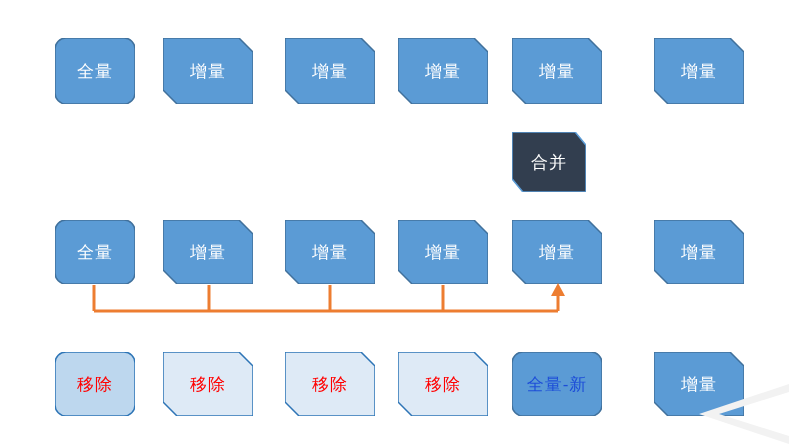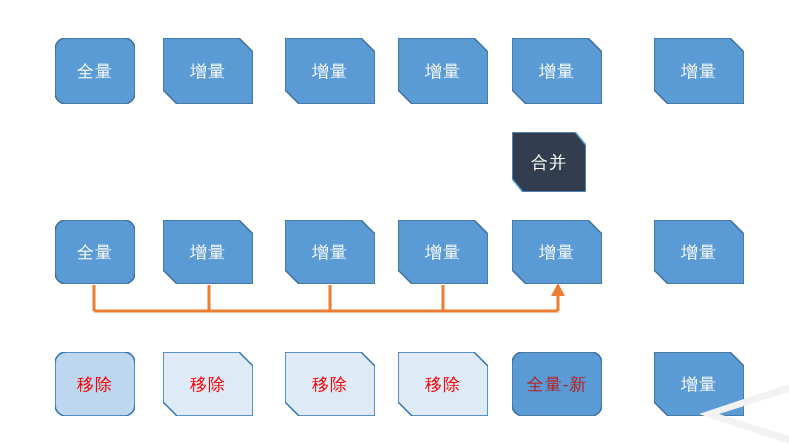--- a/index.html
+++ b/index.html
@@ -169,21 +169,21 @@
       <div class="node" style="left: 398px; top: 352px; width: 90px; height: 64px;">
         <svg viewBox="0 0 90 64" preserveAspectRatio="none">
           <polygon points="0,0 76,0 90,14 90,64 14,64 0,50" fill="#DEEAF6" stroke="#2E75B6" stroke-width="1.5" vector-effect="non-scaling-stroke"></polygon>
         </svg>
         <div class="node-label" style="color: rgb(255, 0, 0);">移除</div>
       </div>
       <div class="node" style="left: 512px; top: 352px; width: 90px; height: 64px;">
         <svg viewBox="0 0 90 64" preserveAspectRatio="none">
           <rect x="0" y="0" width="90" height="64" rx="11" ry="11" fill="#5B9BD5" stroke="#41719C" stroke-width="1.5" vector-effect="non-scaling-stroke"></rect>
         </svg>
-        <div class="node-label" style="color: #b91c1c;">全量-新</div>
+        <div class="node-label" style="color: #1d4ed8;">全量-新</div>
       </div>
       <div class="node" style="left: 654px; top: 352px; width: 90px; height: 64px;">
         <svg viewBox="0 0 90 64" preserveAspectRatio="none">
           <polygon points="0,0 76,0 90,14 90,64 14,64 0,50" fill="#5B9BD5" stroke="#41719C" stroke-width="1.5" vector-effect="non-scaling-stroke"></polygon>
         </svg>
         <div class="node-label" style="color: rgb(255, 255, 255);">增量</div>
       </div>
     </div>
 
   <svg class="connectors" id="connectors-layer" viewBox="0 0 789 444">

